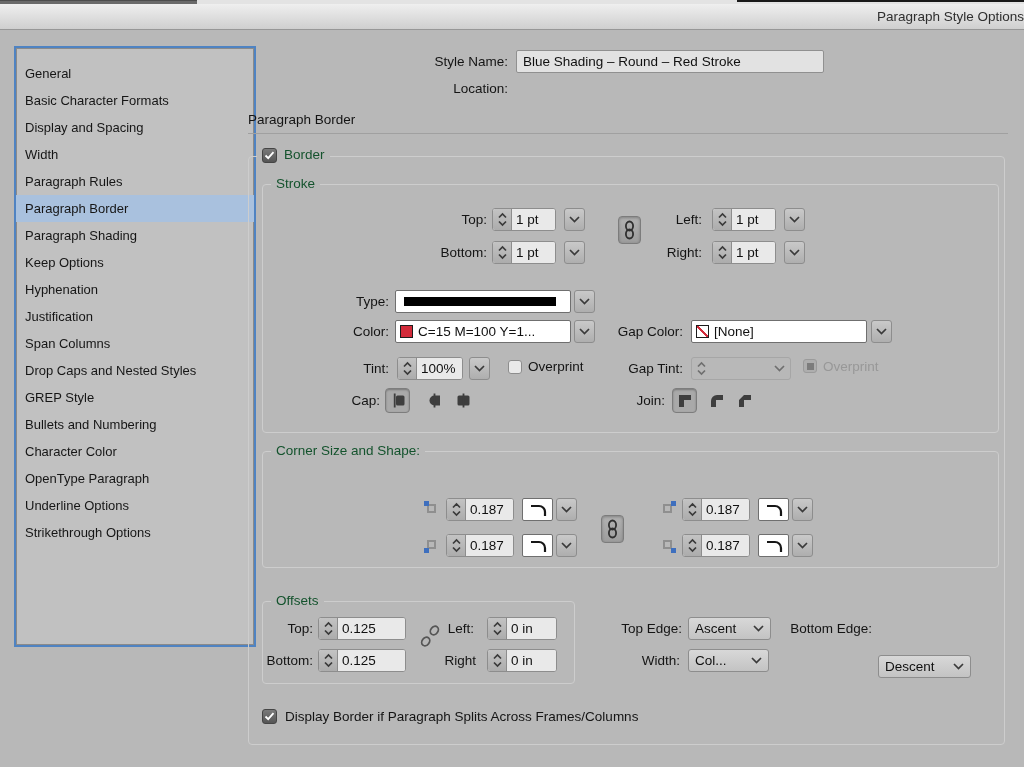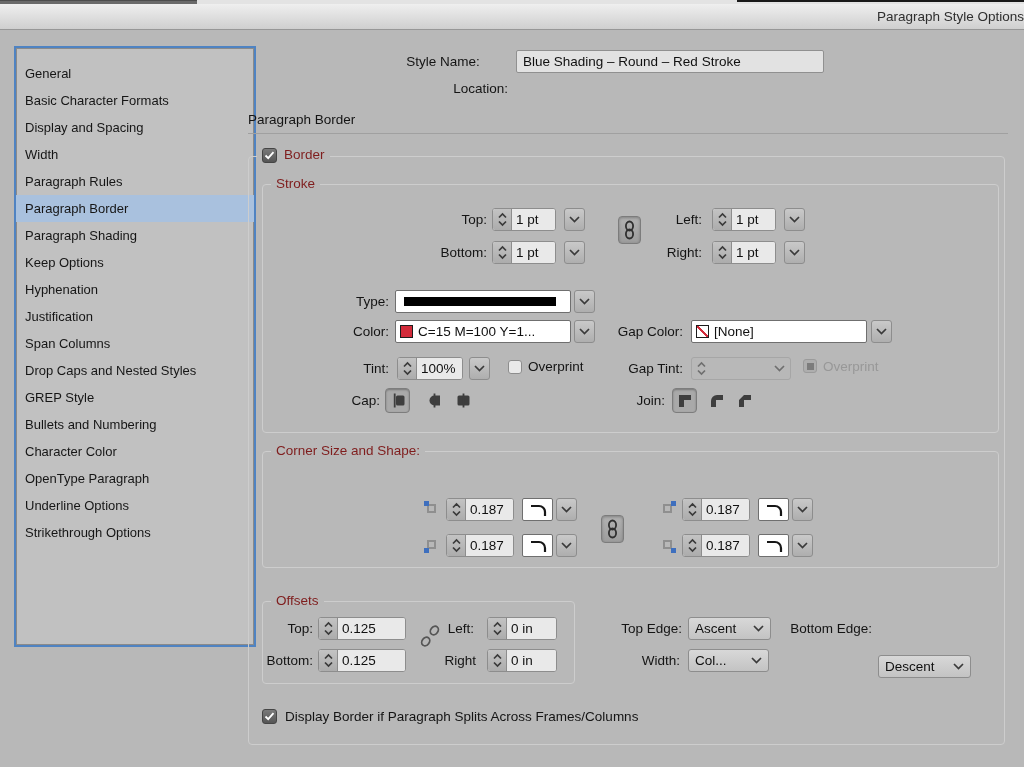--- a/index.html
+++ b/index.html
@@ -16,21 +16,21 @@
   #titlebar{left:0;top:4px;width:1024px;height:26px;background:linear-gradient(#efefef,#cfcfcf);border-bottom:1px solid #979797;box-sizing:border-box;}
   #titlebar .t{position:absolute;left:0;top:0;width:100%;height:26px;line-height:26px;text-align:right;font-size:13.5px;color:#2f2f2f;}
 
   
   #sidebar{left:14px;top:46px;width:242px;height:601px;background:#c1c1c1;border:2px solid #4f83c2;box-shadow:inset 0 0 0 1px #8a8a8a;box-sizing:border-box;padding-top:12px;}
   .side-item{height:27px;line-height:27px;padding-left:9px;font-size:13px;color:#161616;white-space:nowrap;}
   .side-item.sel{background:#a9c1de;}
 
   
   .lbl{position:absolute;height:23px;line-height:23px;font-size:13.5px;color:#141414;text-align:right;white-space:nowrap;}
-  .legend{position:absolute;background:#b8b8b8;padding:0 5px;font-size:13.5px;color:#7f1d1d;line-height:18px;white-space:nowrap;}
+  .legend{position:absolute;background:#b8b8b8;padding:0 5px;font-size:13.5px;color:#14532d;line-height:18px;white-space:nowrap;}
 
   
   .fs{position:absolute;border:1px solid #cdcdcd;border-radius:4px;box-sizing:border-box;}
 
   
   .spin-group{position:absolute;display:flex;height:23px;border:1px solid #8d8d8d;border-radius:3px;background:#e9e9e9;overflow:hidden;box-sizing:border-box;}
   .spinner{width:19px;background:linear-gradient(#c3c3c3,#acacac);border-right:1px solid #8d8d8d;display:flex;align-items:center;justify-content:center;box-sizing:border-box;}
   .spin-field{flex:1;font-size:13.5px;color:#101010;padding:0 4px;display:flex;align-items:center;background:#e9e9e9;white-space:nowrap;overflow:hidden;}
   .dd-btn{position:absolute;width:21px;height:23px;border:1px solid #8d8d8d;border-radius:3px;background:linear-gradient(#c9c9c9,#aeaeae);display:flex;align-items:center;justify-content:center;box-sizing:border-box;}
 
@@ -104,21 +104,21 @@
     <div class="side-item">Span Columns</div>
     <div class="side-item">Drop Caps and Nested Styles</div>
     <div class="side-item">GREP Style</div>
     <div class="side-item">Bullets and Numbering</div>
     <div class="side-item">Character Color</div>
     <div class="side-item">OpenType Paragraph</div>
     <div class="side-item">Underline Options</div>
     <div class="side-item">Strikethrough Options</div>
   </div>
 
-  <div class="lbl" style="left:378px;top:50px;width:130px;text-align:center;">Style Name:</div>
+  <div class="lbl" style="left:378px;top:50px;width:130px;">Style Name:</div>
   <div class="field-box" style="left:516px;top:50px;width:308px;height:23px;">Blue Shading – Round – Red Stroke</div>
   <div class="lbl" style="left:378px;top:80px;width:130px;height:18px;line-height:18px;">Location:</div>
 
   <div class="lbl" style="left:248px;top:108px;width:200px;text-align:left;">Paragraph Border</div>
   <div class="hr" style="left:248px;top:133px;width:760px;"></div>
 
   <div class="fs" style="left:248px;top:156px;width:757px;height:589px;"></div>
   <div class="legend" style="left:257px;top:146px;display:flex;align-items:center;gap:7px;">
     <span class="cb checked" style="position:static;">
       <svg width="11" height="9" viewBox="0 0 11 9">

